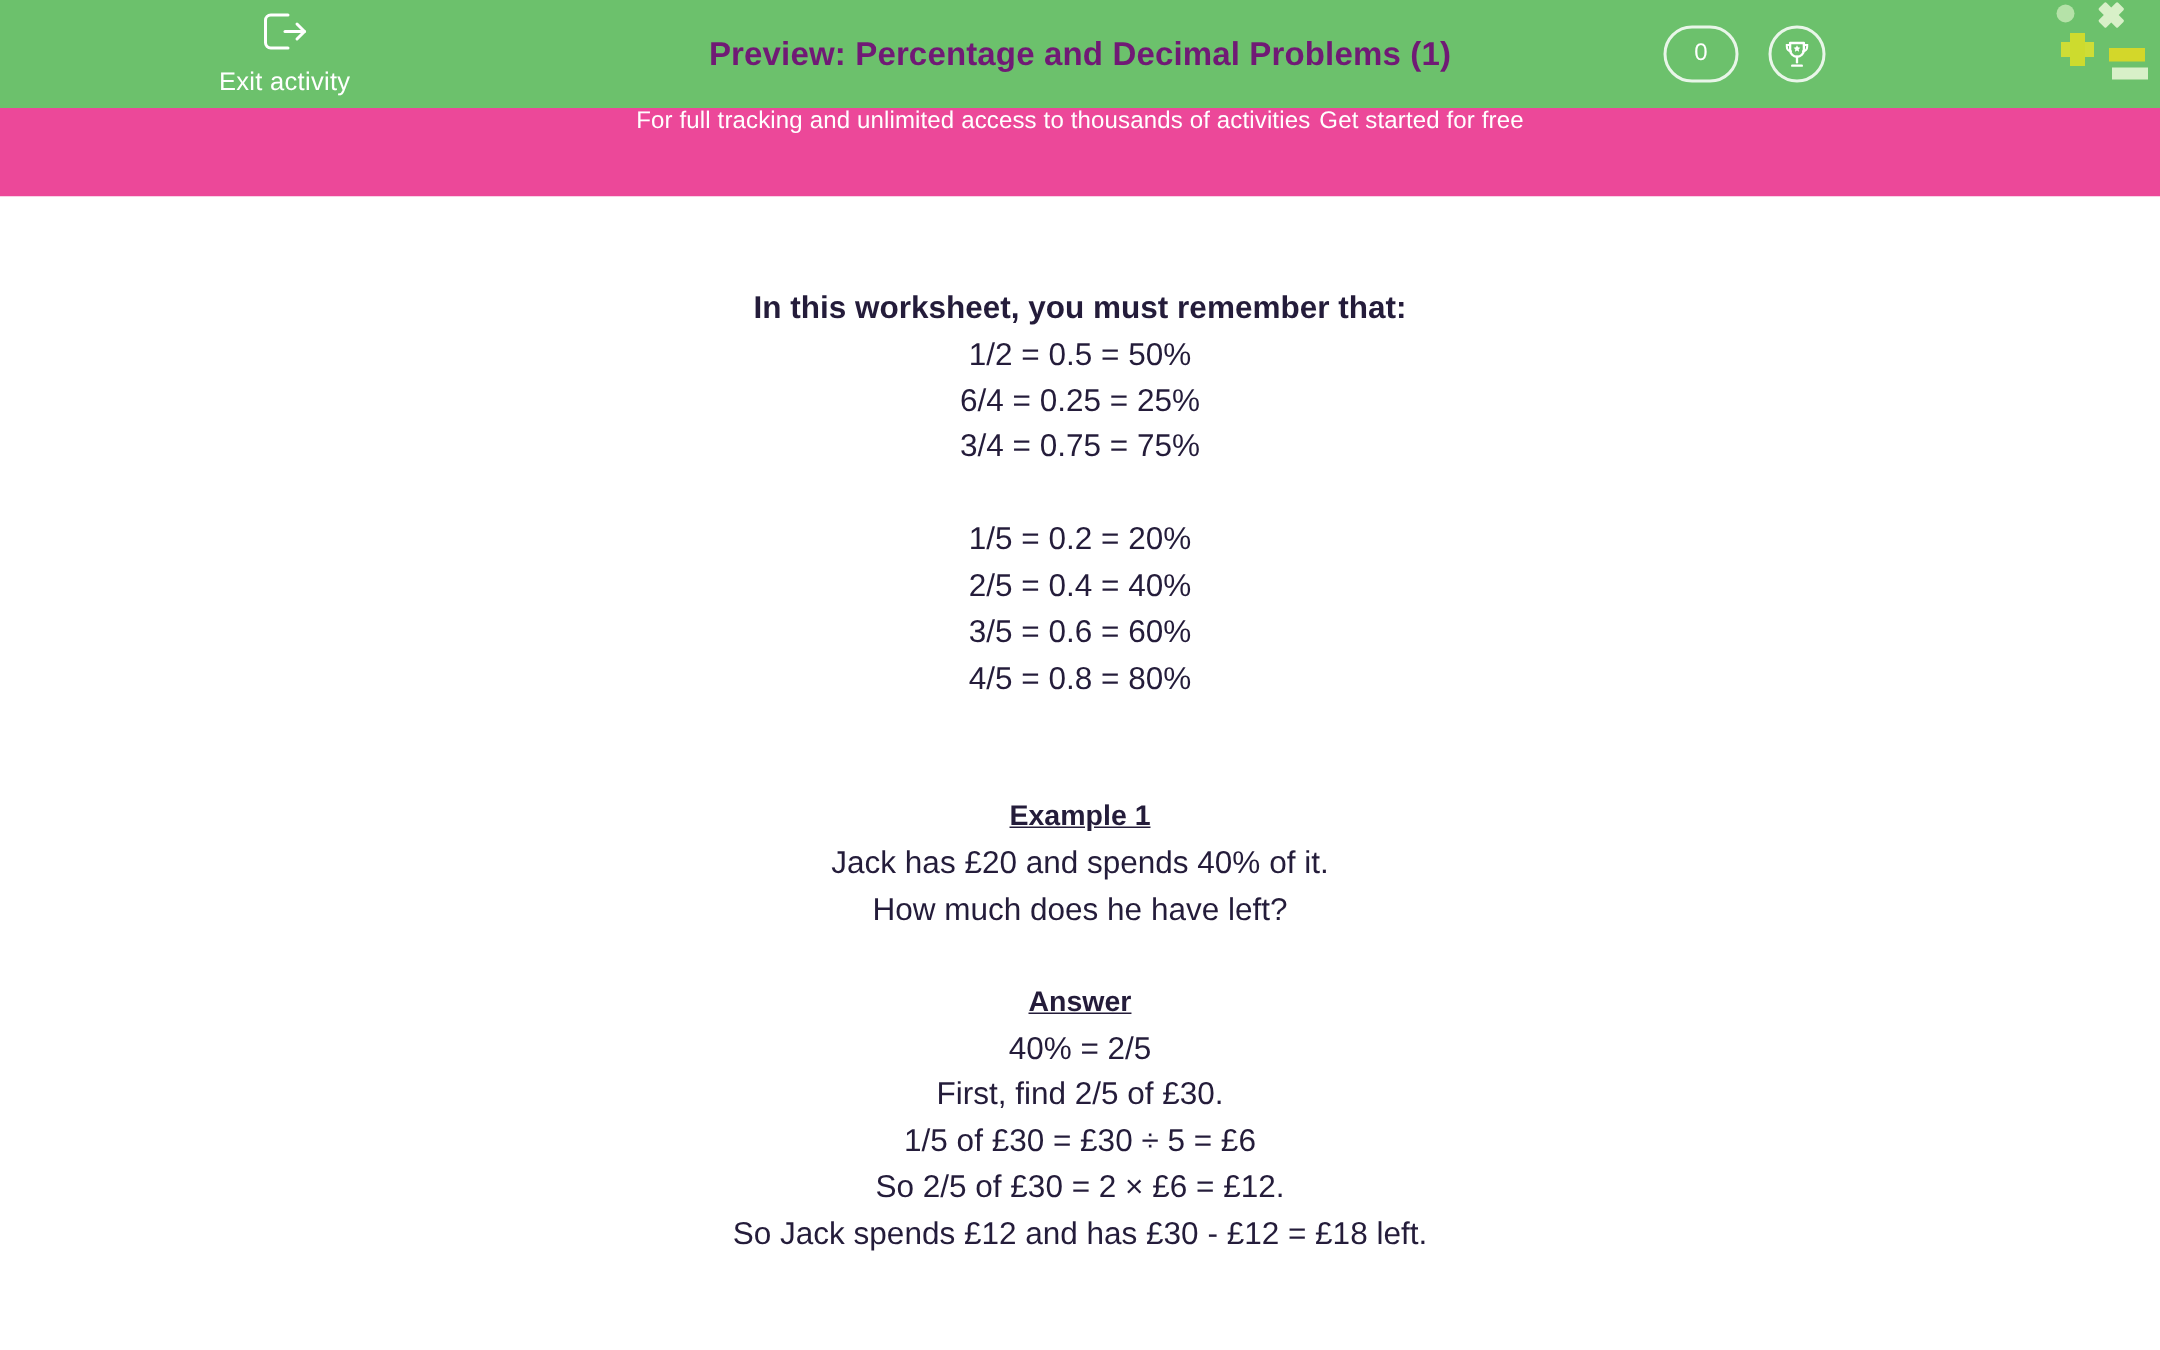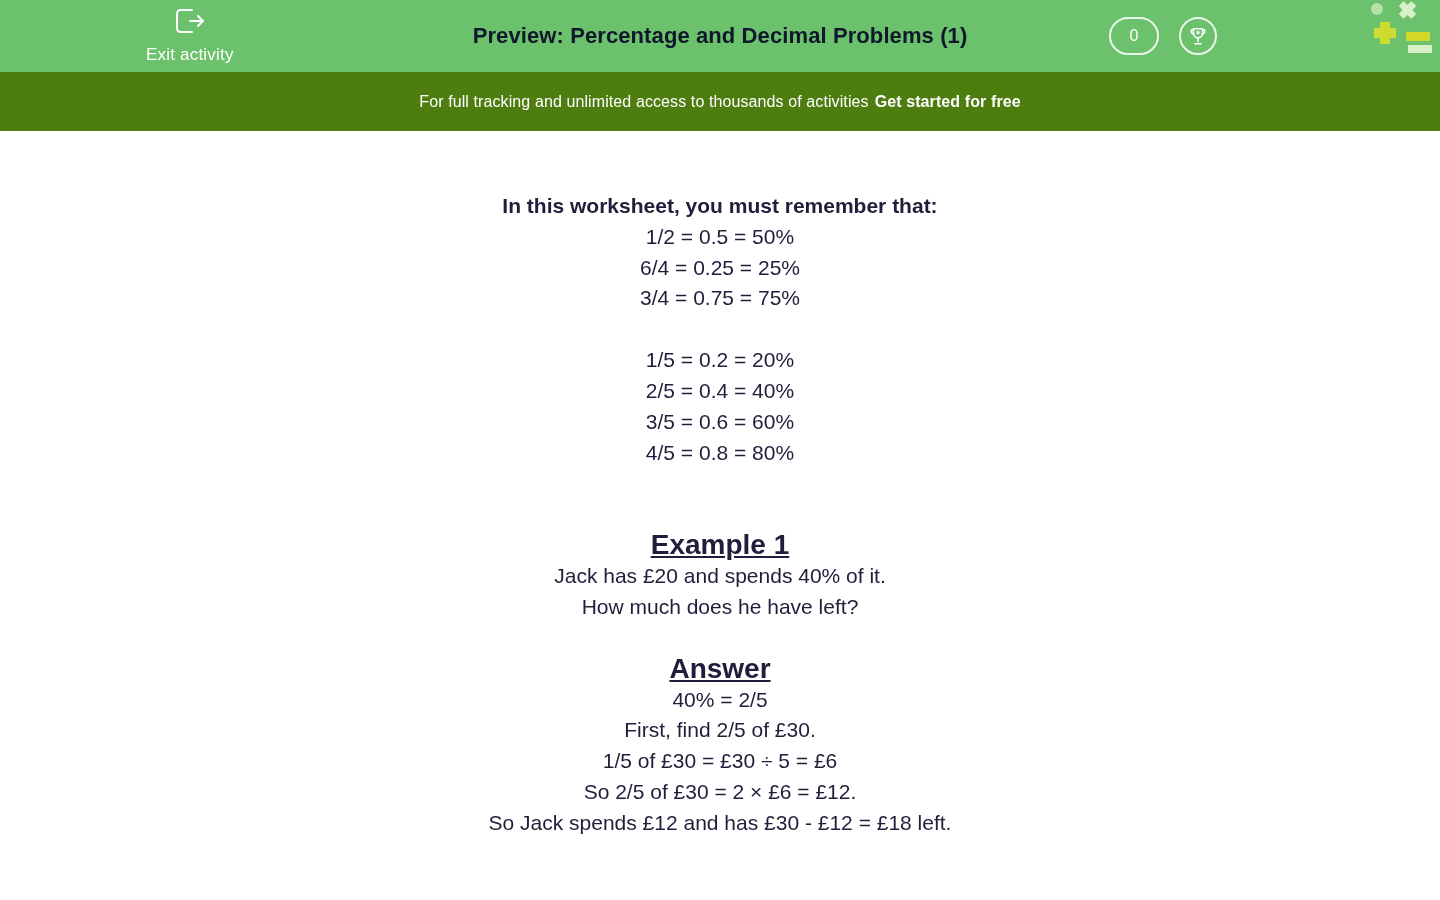--- a/index.html
+++ b/index.html
@@ -37,21 +37,21 @@
     color: #ffffff;
     font-size: 17px;
     letter-spacing: 0.2px;
     white-space: nowrap;
   }
 
   .header-title {
     position: absolute;
     left: 0; right: 0;
     text-align: center;
-    color: #0f172a;
+    color: #701a75;
     font-size: 22px;
     font-weight: bold;
     letter-spacing: 0.1px;
     z-index: 2;
     pointer-events: none;
   }
 
   .header-right {
     position: absolute;
     right: 0;
@@ -98,30 +98,30 @@
     right: 0;
     width: 80px;
     height: 60px;
     pointer-events: none;
   }
 
   
   .promo-banner {
     width: 1440px;
     height: 59px;
-    background: #4d7c0f;
-    display: flex;
-    align-items: center;
+    background: #ec4899;
+    display: flex;
+    align-items: flex-start;
     justify-content: center;
     color: #ffffff;
     font-size: 16px;
     letter-spacing: 0.1px;
   }
   .promo-cta {
-    font-weight: bold;
+    font-weight: normal;
     margin-left: 6px;
     cursor: pointer;
     color: #ffffff;
     text-decoration: none;
   }
 
   
   .worksheet {
     width: 1440px;
     height: 771px;
@@ -136,21 +136,21 @@
     font-size: 21px;
     line-height: 30.8px;
     color: #241c3a;
     white-space: pre-wrap;
   }
   .ws-line.intro { font-weight: bold; }
   .ws-spacer { height: 31px; }
   .ws-gap-lg { height: 62px; }
 
   .ws-heading {
-    font-size: 28px;
+    font-size: 19px;
     line-height: 30.8px;
     font-weight: bold;
     text-decoration: underline;
     color: #241c3a;
     text-align: center;
   }
 
   .ws-line b { font-weight: normal; }
 </style>
 </head>

